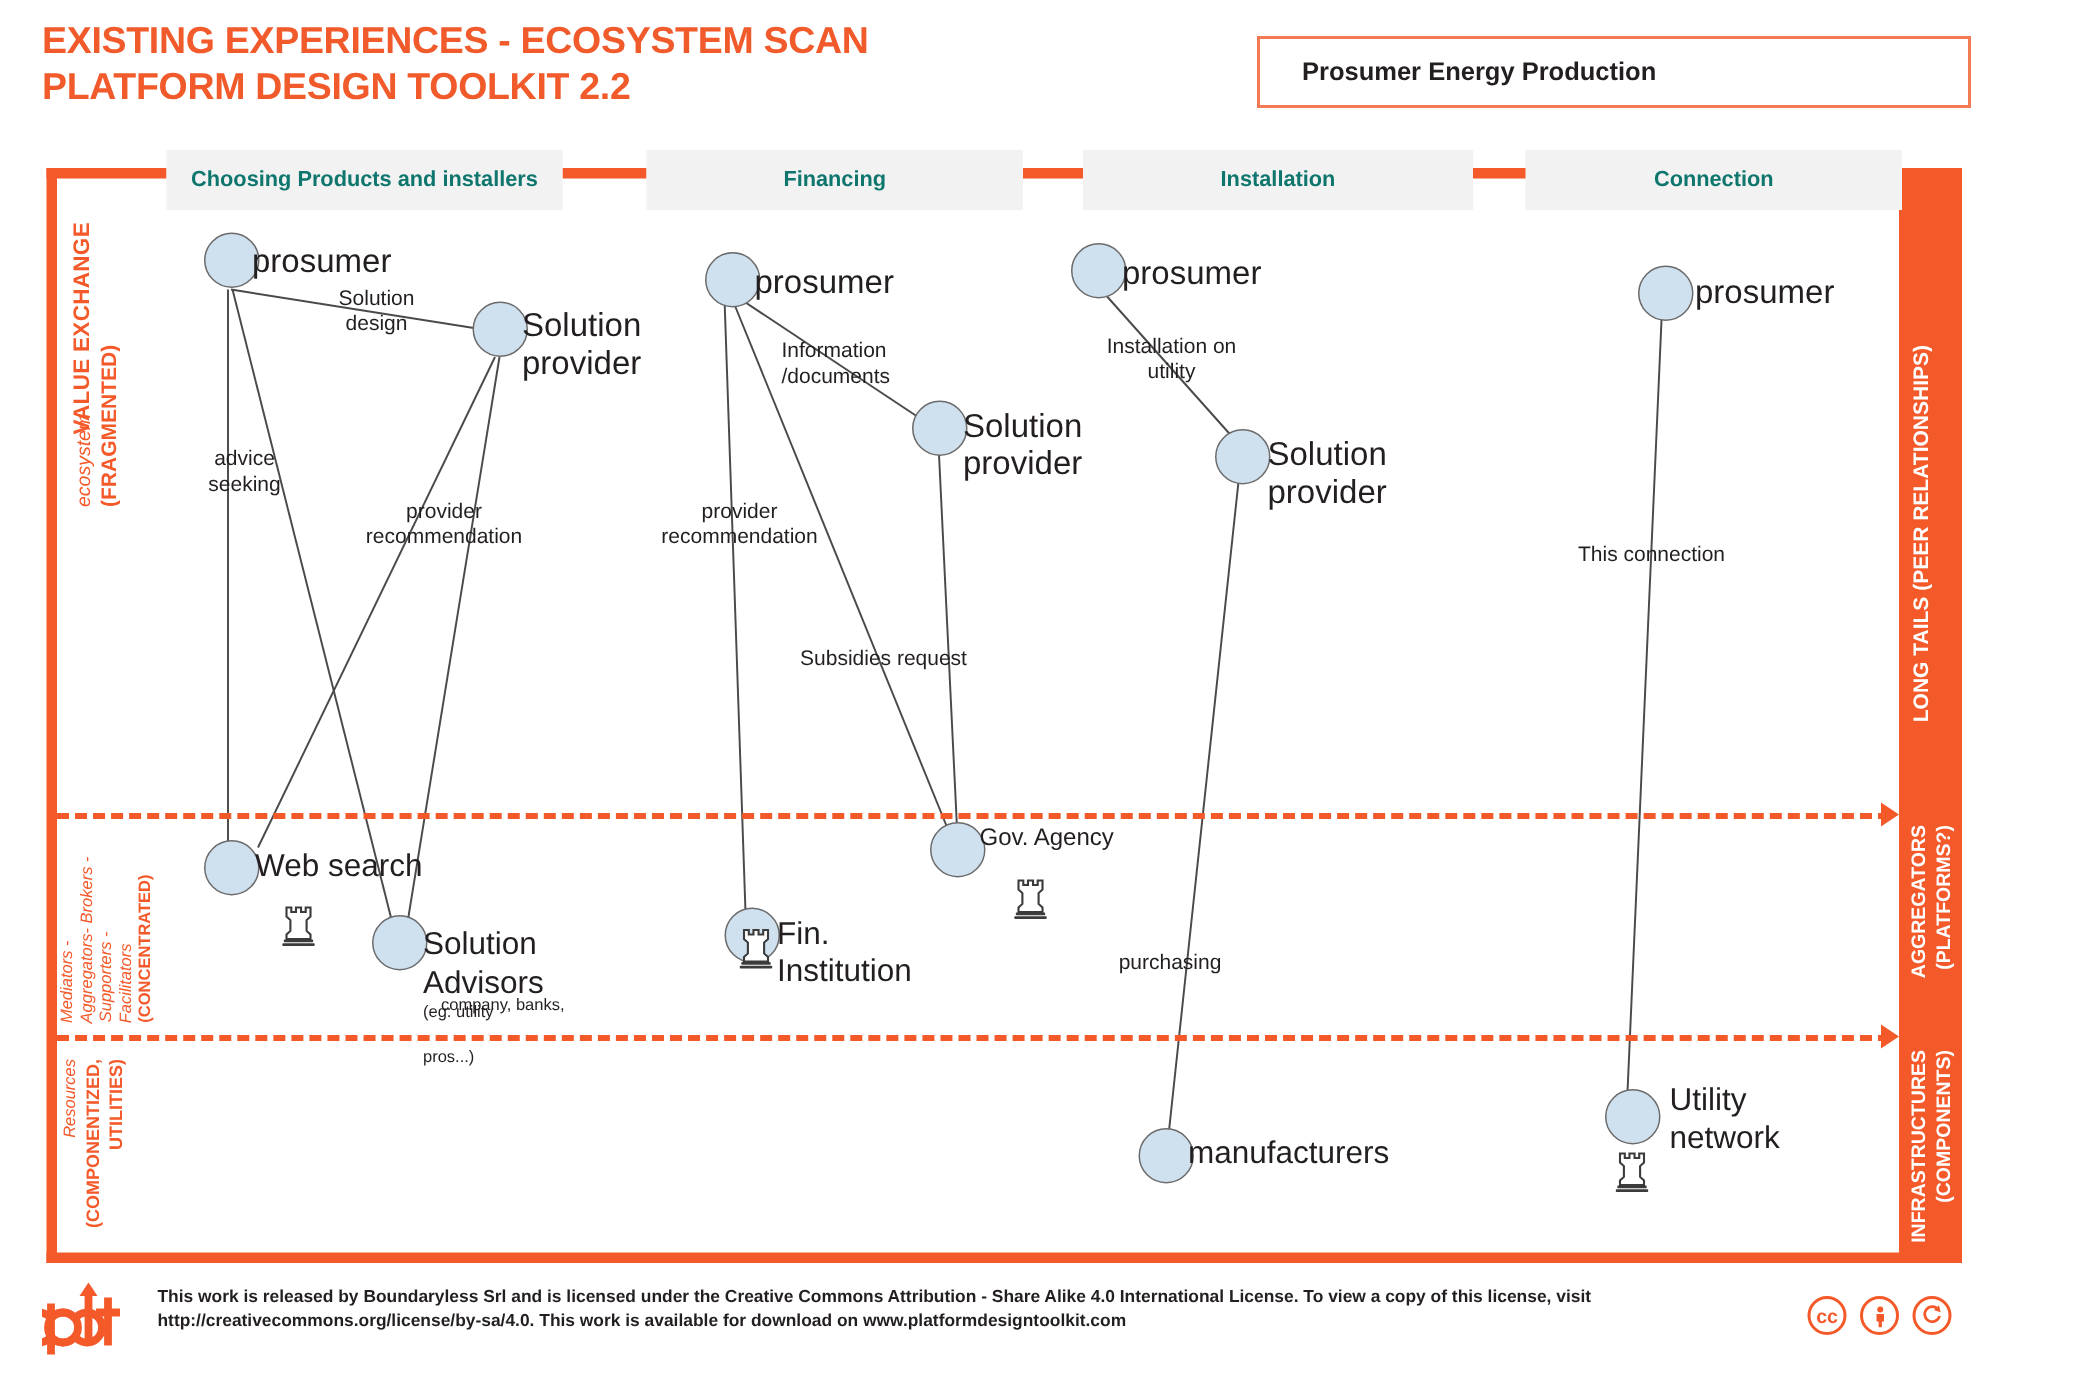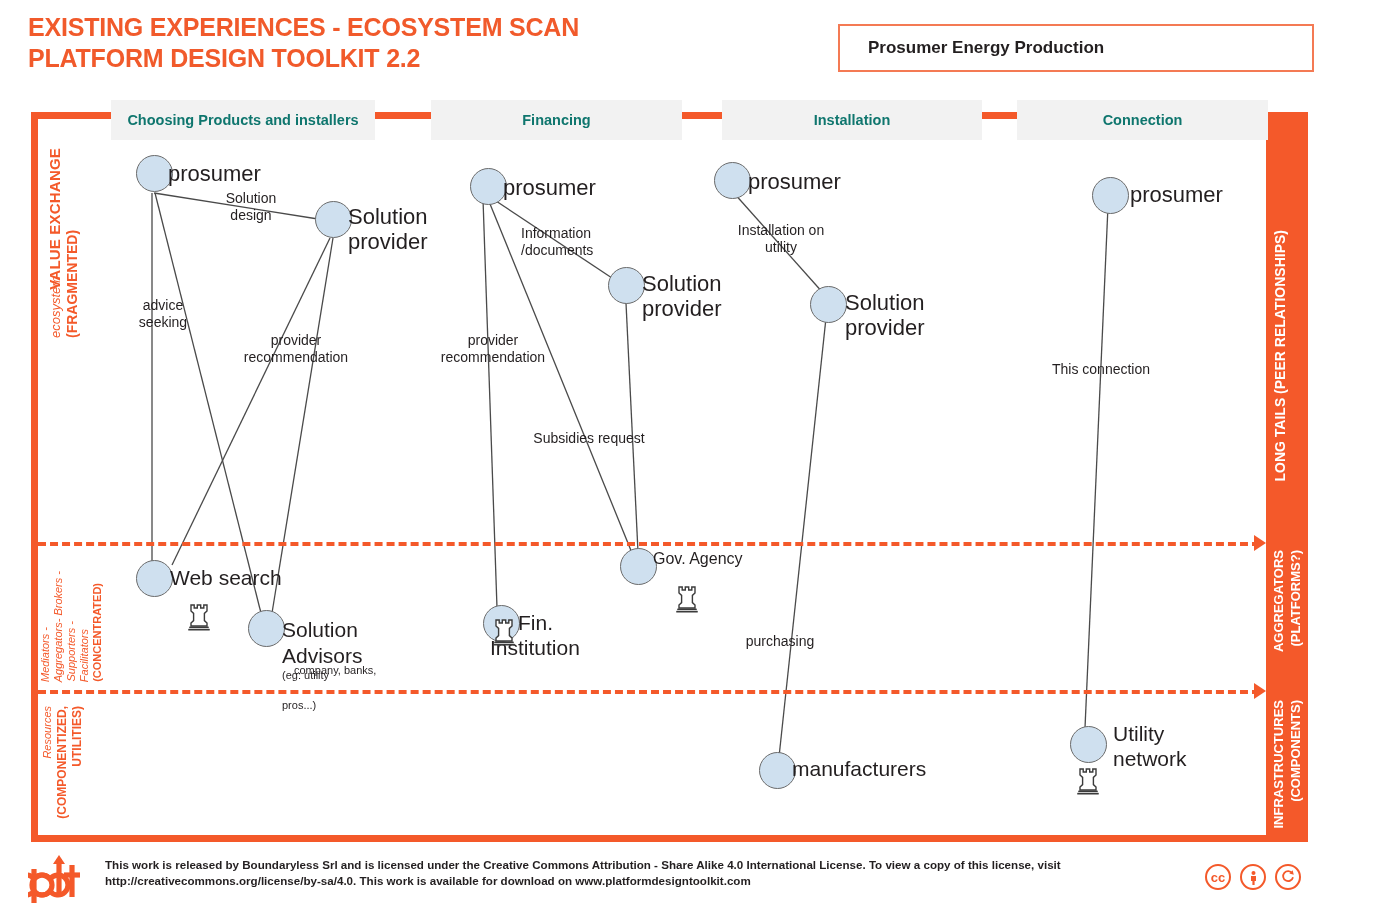--- a/index.html
+++ b/index.html
@@ -192,21 +192,21 @@
 
   <div class="node" style="left:470px;top:168px;width:37px;height:37px;"></div>
   <div class="nlabel" style="left:503px;top:176px;font-size:22px;">prosumer</div>
 
   <div class="node" style="left:608px;top:267px;width:37px;height:37px;"></div>
   <div class="nlabel" style="left:642px;top:272px;font-size:22px;">Solution</div>
   <div class="nlabel" style="left:642px;top:297px;font-size:22px;">provider</div>
 
   <div class="node" style="left:483px;top:605px;width:37px;height:37px;"></div>
   <div class="nlabel" style="left:518px;top:611px;font-size:21px;">Fin.</div>
-  <div class="nlabel" style="left:490px;top:636px;font-size:21px;">Institution</div>
+  <div class="nlabel" style="left:518px;top:636px;font-size:21px;">Institution</div>
   <div class="rook" style="left:491px;top:617px;">
     <svg width="28" height="30" viewBox="0 0 28 30">
       <g fill="#ffffff" stroke="#3b3b3b" stroke-width="1.4">
         <path d="M5 3 h3.2 v3 h3.1 v-3 h3.4 v3 h3.1 v-3 H21 v6 l-2.6 2.4 v7.2 L21 21 v3 H5 v-3 l2.6-2.4 v-7.2 L5 9 Z"></path>
       </g>
       <g fill="#3b3b3b">
         <rect x="3.2" y="24.4" width="19.6" height="1.7" rx="0.6"></rect>
         <rect x="2.2" y="26.8" width="21.6" height="1.8" rx="0.6"></rect>
       </g>
     </svg>

